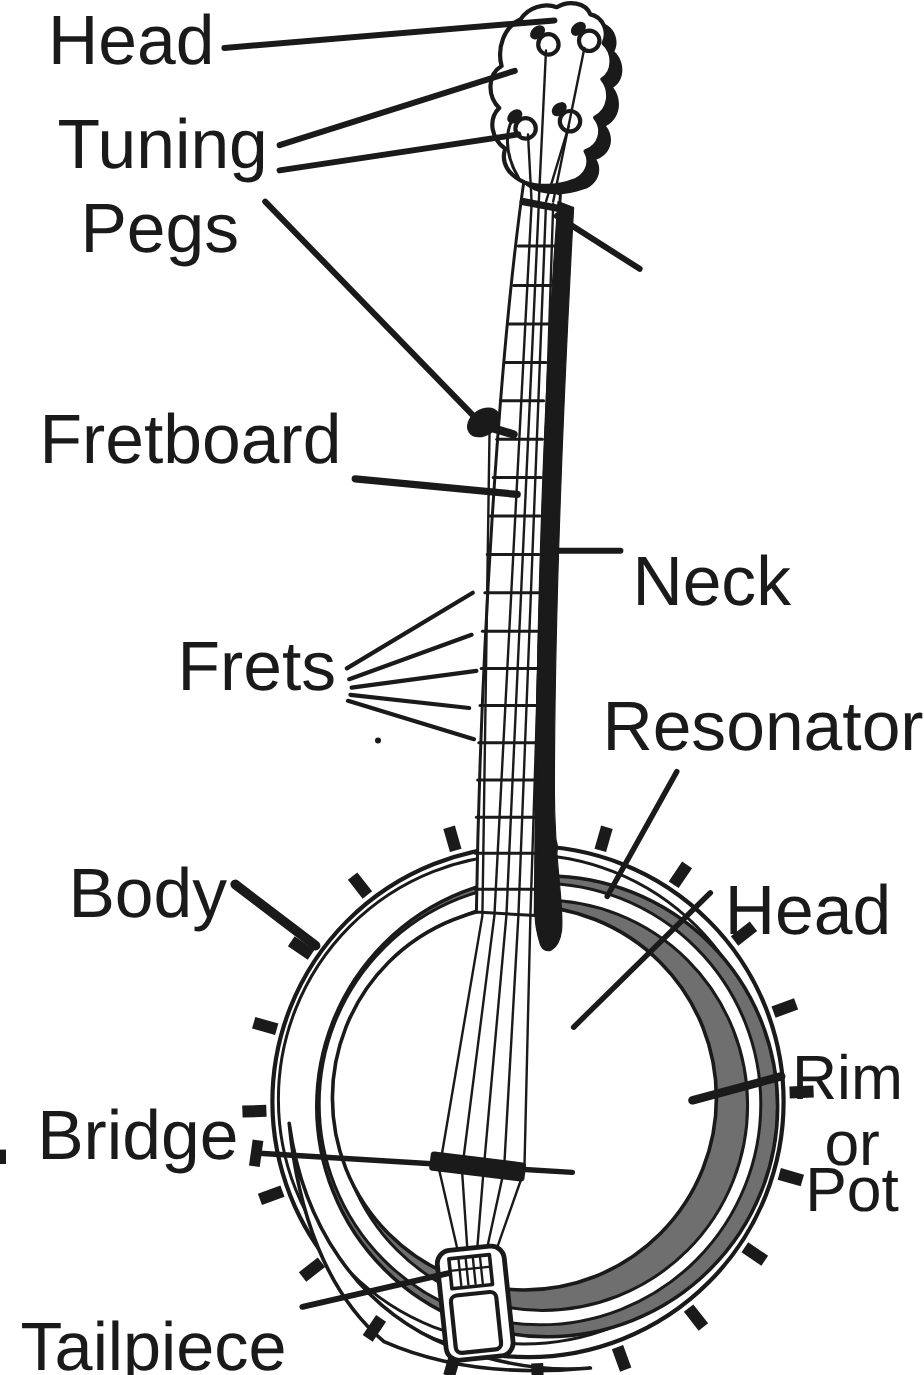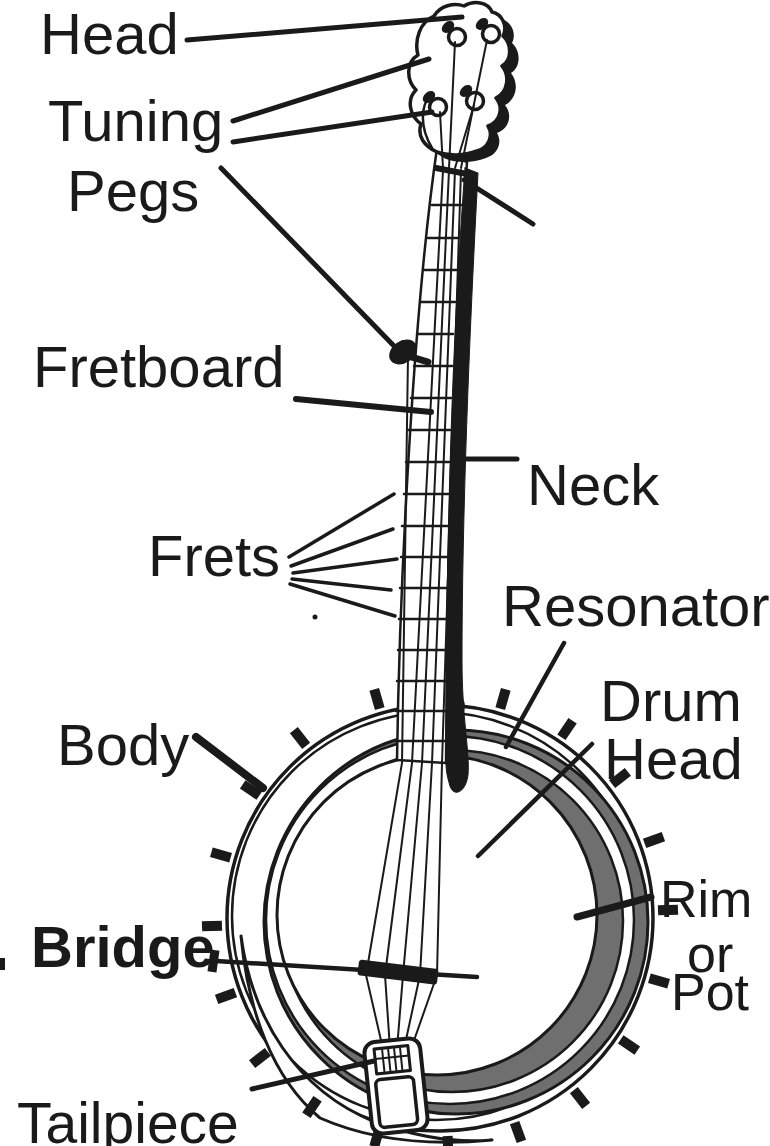--- a/index.html
+++ b/index.html
@@ -175,22 +175,21 @@
     <rect x="0" y="958" width="5" height="12" fill="#1a1a1a"></rect>
   </svg>
 
   <div class="part-label" style="left:40px;  top:5px;">Head</div>
   <div class="part-label" style="left:48px;  top:92px;">Tuning</div>
   <div class="part-label" style="left:67px;  top:162px;text-align:right;">Pegs</div>
   <div class="part-label" style="left:33px;  top:338px;">Fretboard</div>
   <div class="part-label" style="left:527px; top:422px;margin-top:34px;">Neck</div>
   <div class="part-label" style="left:148px; top:527px;">Frets</div>
   <div class="part-label" style="left:502px; top:577px;">Resonator</div>
-  <div class="part-label" style="left:600px; top:672px;">Drum</div>
   <div class="part-label" style="left:604px; top:730px;">Head</div>
   <div class="part-label" style="left:57px;  top:693px;margin-top:23px;">Body</div>
   <div class="part-label small" style="left:660px; top:873px;">Rim</div>
   <div class="part-label small" style="left:687px; top:928px;text-align:right;">or</div>
   <div class="part-label small" style="left:671px; top:966px;">Pot</div>
-  <div class="part-label" style="left:31px;  top:918px;font-weight:bold;">Bridge</div>
+  <div class="part-label" style="left:31px;  top:918px;">Bridge</div>
   <div class="part-label" style="left:17px;  top:1052px; font-size:57px;margin-top:43px;">Tailpiece</div>
 
 </div>
 
 </body></html>

